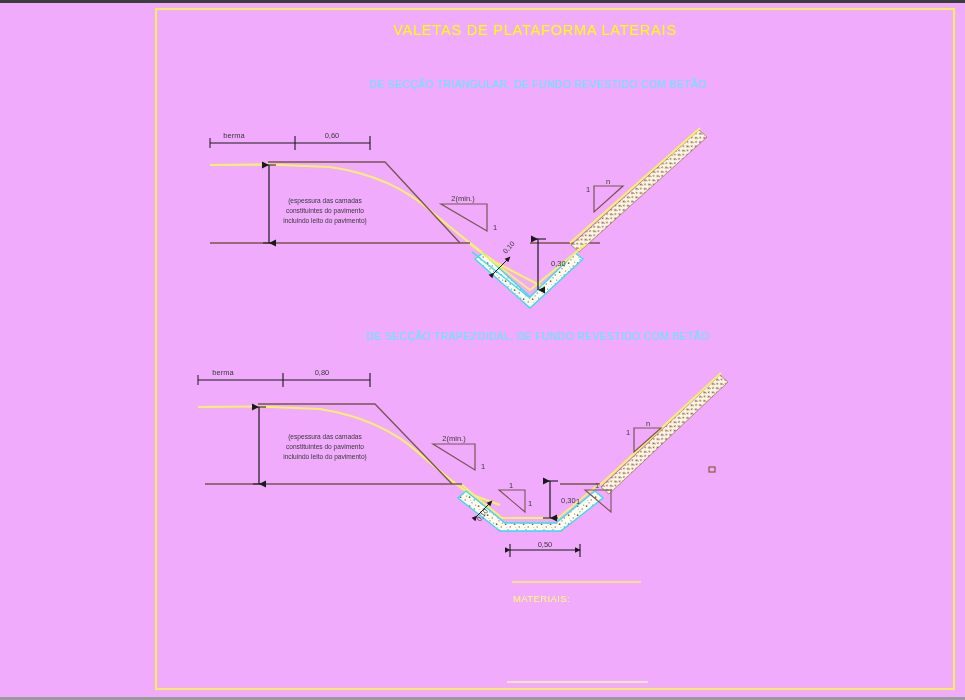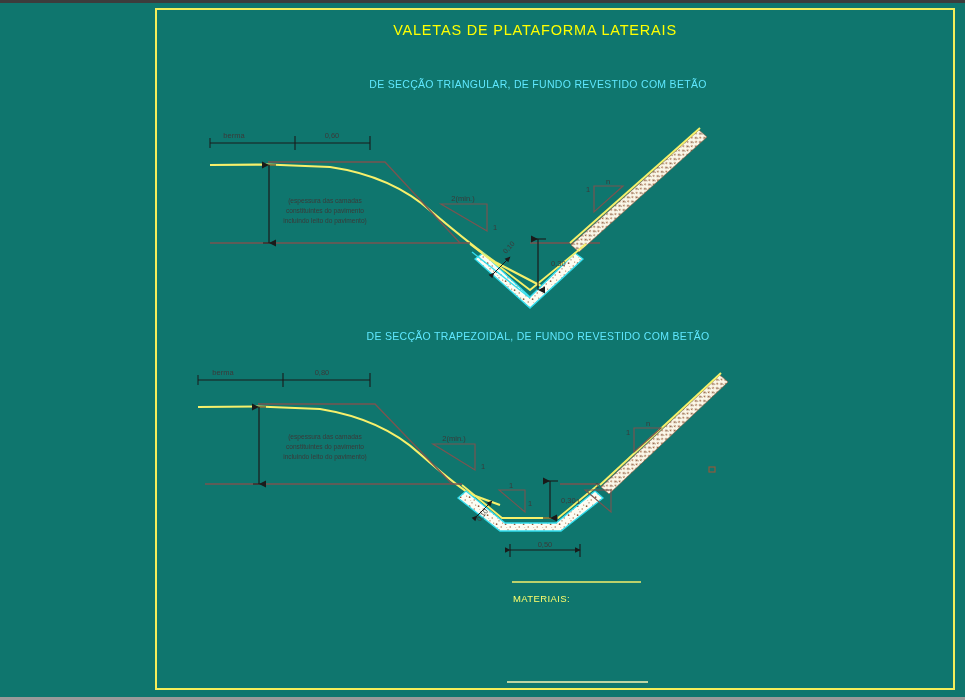--- a/index.html
+++ b/index.html
@@ -7,21 +7,21 @@
   #root{position:absolute;left:0;top:0;width:965px;height:700px;background:#ffffff;}
   .topbar{position:absolute;left:0;top:0;width:965px;height:3px;background:#3c3c3c;}
   .botbar{position:absolute;left:0;top:697px;width:965px;height:3px;background:#9a9a9a;}
   .sheet-border{position:absolute;left:155px;top:8px;width:800px;height:682px;border:2px solid #f5ee5a;box-sizing:border-box;}
   svg.draw{position:absolute;left:0;top:0;width:965px;height:700px;}
   text{font-family:"Liberation Sans",sans-serif;}
 </style>
 </head>
 <body>
 
-<div id="root" style="background: #0f766e;">
+<div id="root" style="background: #f0abfc;">
 
   <div class="topbar"></div>
   <div class="botbar"></div>
   <div class="sheet-border" style="border-color: rgb(245, 238, 90);"></div>
 
   <svg class="draw" viewBox="0 0 965 700">
     <defs>
       <pattern id="concrete-stipple" width="9" height="9" patternUnits="userSpaceOnUse">
         <rect width="9" height="9" fill="#fdfcf2"></rect>
         <circle cx="1.6" cy="2.2" r="0.85" fill="#8d5a3c"></circle>

